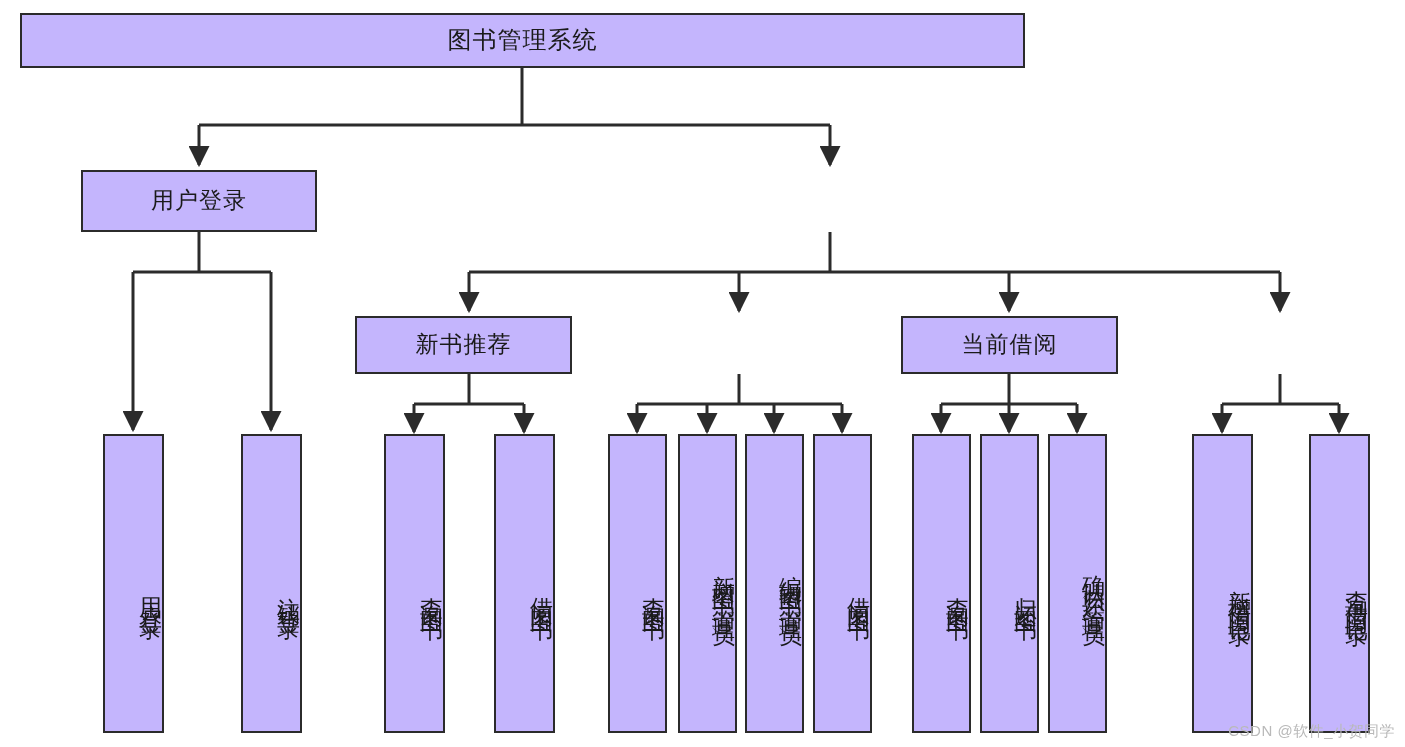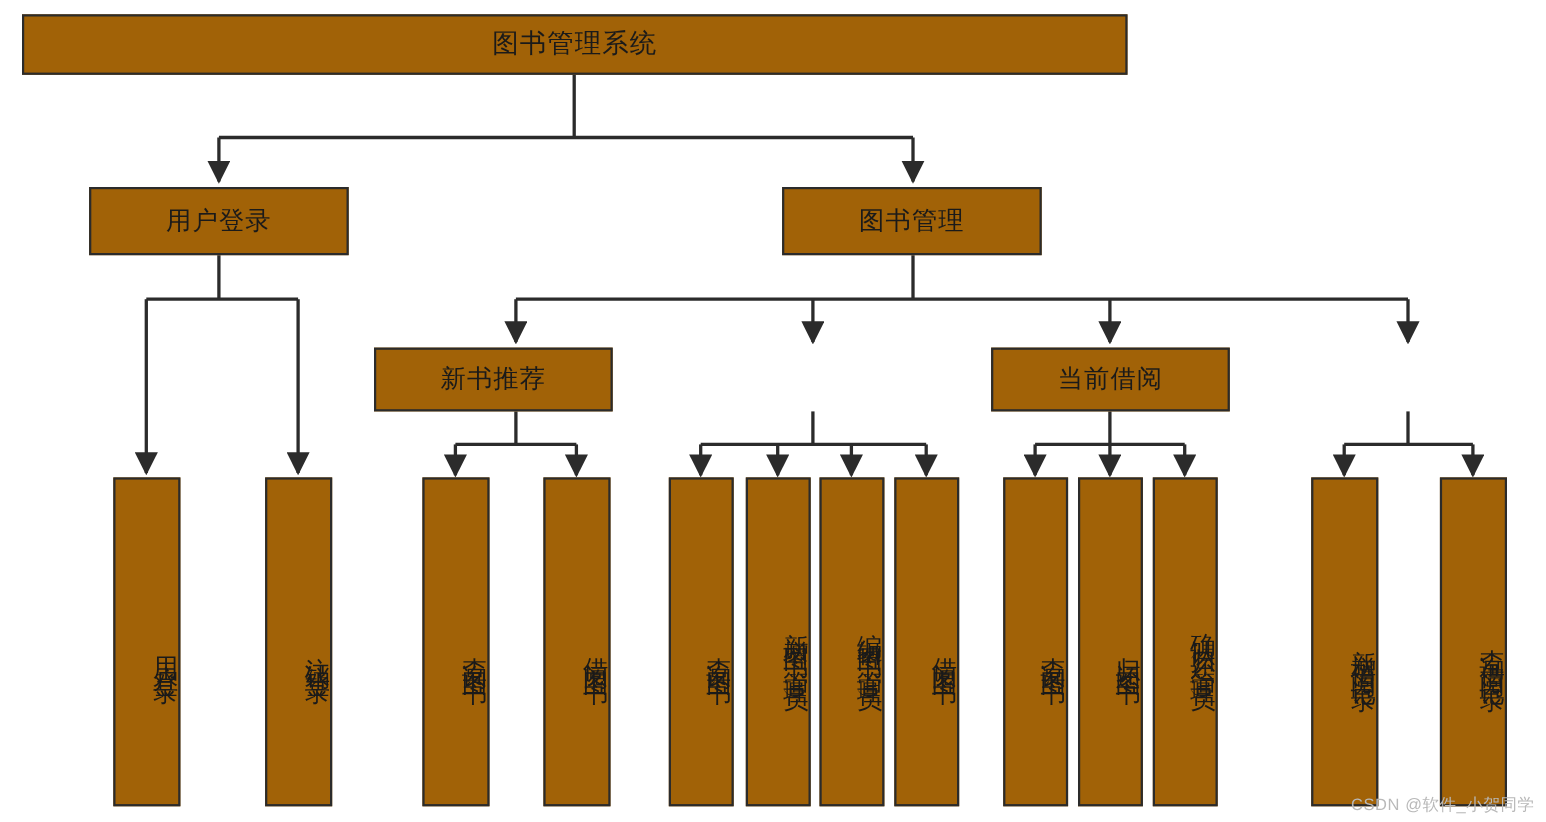--- a/index.html
+++ b/index.html
@@ -14,21 +14,21 @@
     position: relative;
     width: 1405px;
     height: 747px;
     background: #ffffff;
     overflow: hidden;
   }
   .node {
     position: absolute;
     box-sizing: border-box;
     border: 2.5px solid #2b2b2b;
-    background: #a16207;
+    background: #c4b5fd;
     display: flex;
     align-items: center;
     justify-content: center;
     color: #1a1a1a;
   }
   .node-h {
     font-size: 23px;
     letter-spacing: 1px;
     line-height: 1.1;
   }
@@ -117,23 +117,22 @@
       <path d="M 1280 374 L 1280 404"></path>
       <path d="M 1222 404 L 1339 404"></path>
       <path d="M 1222 404 L 1222 432" marker-end="url(#arrow)"></path>
       <path d="M 1339 404 L 1339 432" marker-end="url(#arrow)"></path>
     </g>
   </svg>
 
   <div class="node node-h node-root" style="left:20px; top:13px; width:1005px; height:55px;">图书管理系统</div>
 
   <div class="node node-h" style="left:81px; top:170px; width:236px; height:62px;">用户登录</div>
-  <div class="node node-h" style="left:711px; top:170px; width:236px; height:62px;">图书管理</div>
 
-  <div class="node node-h" style="left:340px; top:316px; width:217px; height:58px;">新书推荐</div>
+  <div class="node node-h" style="left:355px; top:316px; width:217px; height:58px;">新书推荐</div>
   <div class="node node-h" style="left:901px; top:316px; width:217px; height:58px;">当前借阅</div>
 
   <div class="node node-v" style="left:103px; top:434px; width:61px; height:299px;">用户登录</div>
   <div class="node node-v" style="left:241px; top:434px; width:61px; height:299px;">注销登录</div>
 
   <div class="node node-v" style="left:384px; top:434px; width:61px; height:299px;">查询图书</div>
   <div class="node node-v" style="left:494px; top:434px; width:61px; height:299px;">借阅图书</div>
 
   <div class="node node-v" style="left:608px; top:434px; width:59px; height:299px;">查询图书</div>
   <div class="node node-v tall" style="left:678px; top:434px; width:59px; height:299px;">新增图书（管理员）</div>

